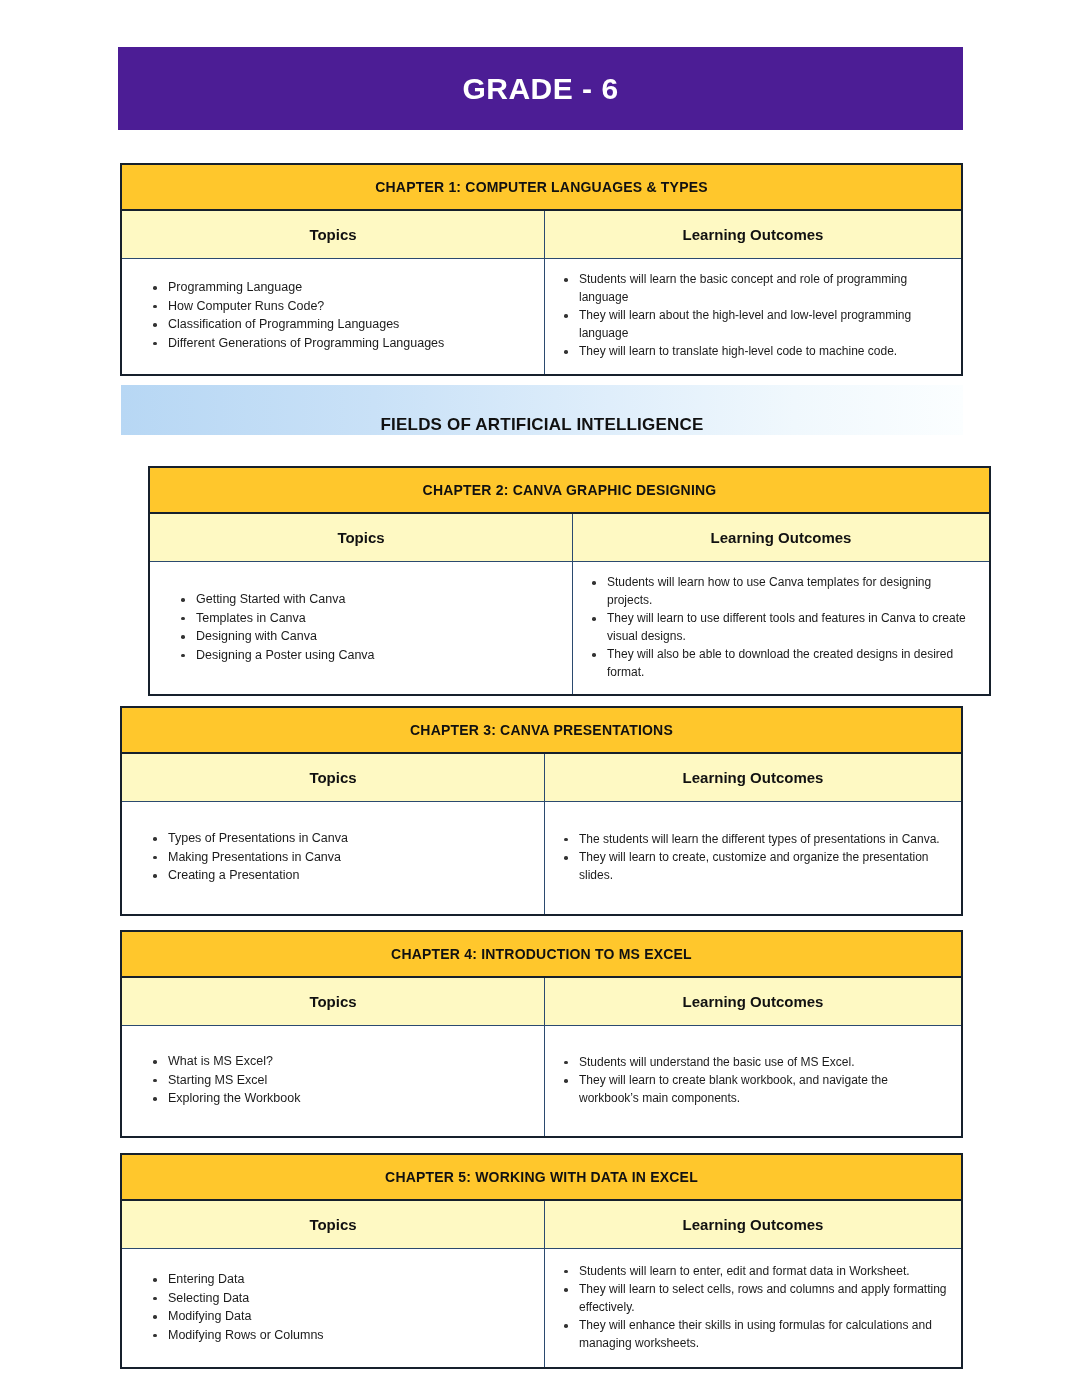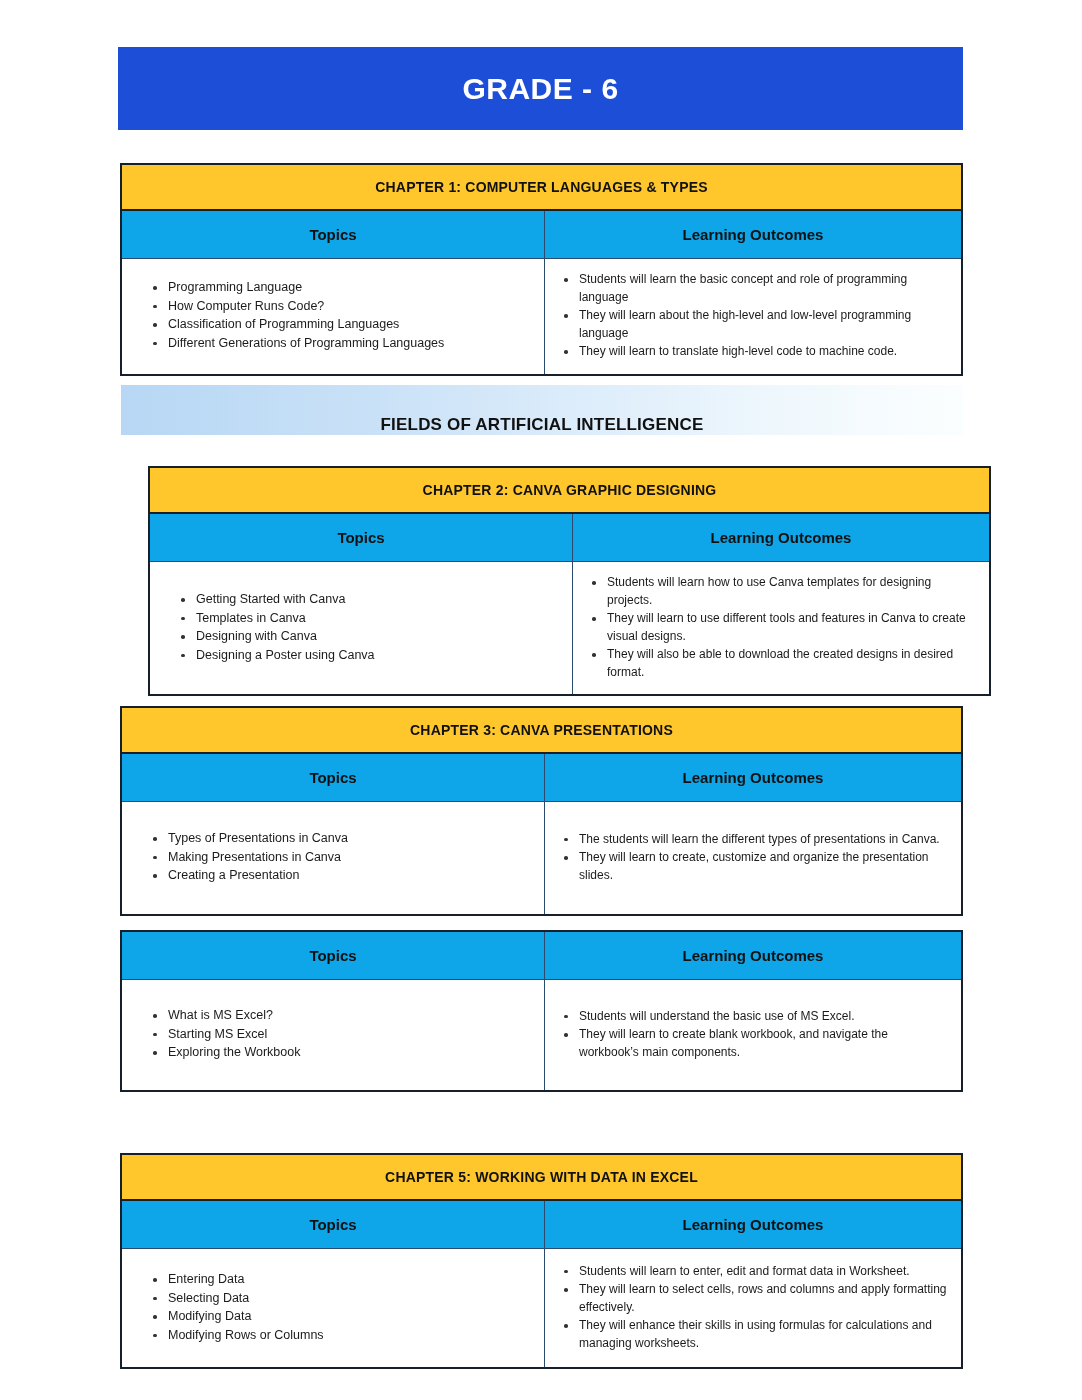--- a/index.html
+++ b/index.html
@@ -20,21 +20,21 @@
     background: #ffffff;
   }
 
   
   .grade-banner {
     position: absolute;
     left: 118px;
     top: 47px;
     width: 845px;
     height: 83px;
-    background: #1d4ed8;
+    background: #4c1d95;
     display: flex;
     align-items: center;
     justify-content: center;
   }
   .grade-banner-title {
     font-size: 30px;
     font-weight: bold;
     color: #ffffff;
     letter-spacing: 0.5px;
   }
@@ -60,21 +60,21 @@
     font-size: 14px;
     font-weight: bold;
     color: #111111;
     letter-spacing: 0.2px;
     text-align: center;
   }
 
   .table-head-row {
     display: flex;
     height: 48px;
-    background: #0ea5e9;
+    background: #fef9c3;
     border-bottom: 1.5px solid #2b4a6f;
   }
   .table-body-row {
     display: flex;
     background: #ffffff;
   }
 
   .col-topics {
     width: 423px;
     border-right: 1.5px solid #2b4a6f;
@@ -253,20 +253,23 @@
       <div class="cell-outcomes">
         <ul class="bullets outcomes">
           <li>The students will learn the different types of presentations in Canva.</li>
           <li>They will learn to create, customize and organize the presentation slides.</li>
         </ul>
       </div>
     </div>
   </div>
 
   <div class="chapter-table" id="chapter-4" style="top:930px;">
+    <div class="chapter-title-bar">
+      <div class="chapter-title-text">CHAPTER 4: INTRODUCTION TO MS EXCEL</div>
+    </div>
     <div class="table-head-row">
       <div class="col-topics">
         <span class="col-head-label">Topics</span>
       </div>
       <div class="col-outcomes">
         <span class="col-head-label">Learning Outcomes</span>
       </div>
     </div>
     <div class="table-body-row" style="min-height:110px;">
       <div class="cell-topics">

